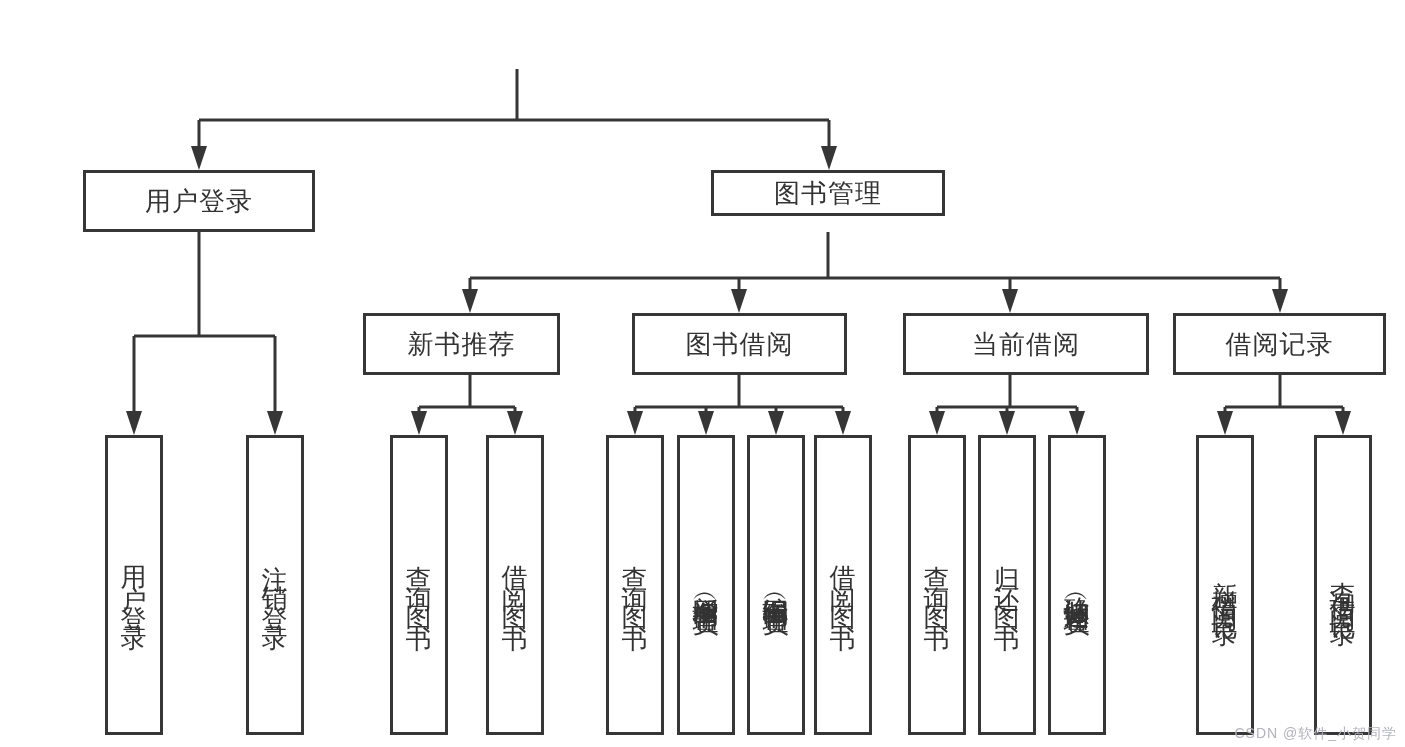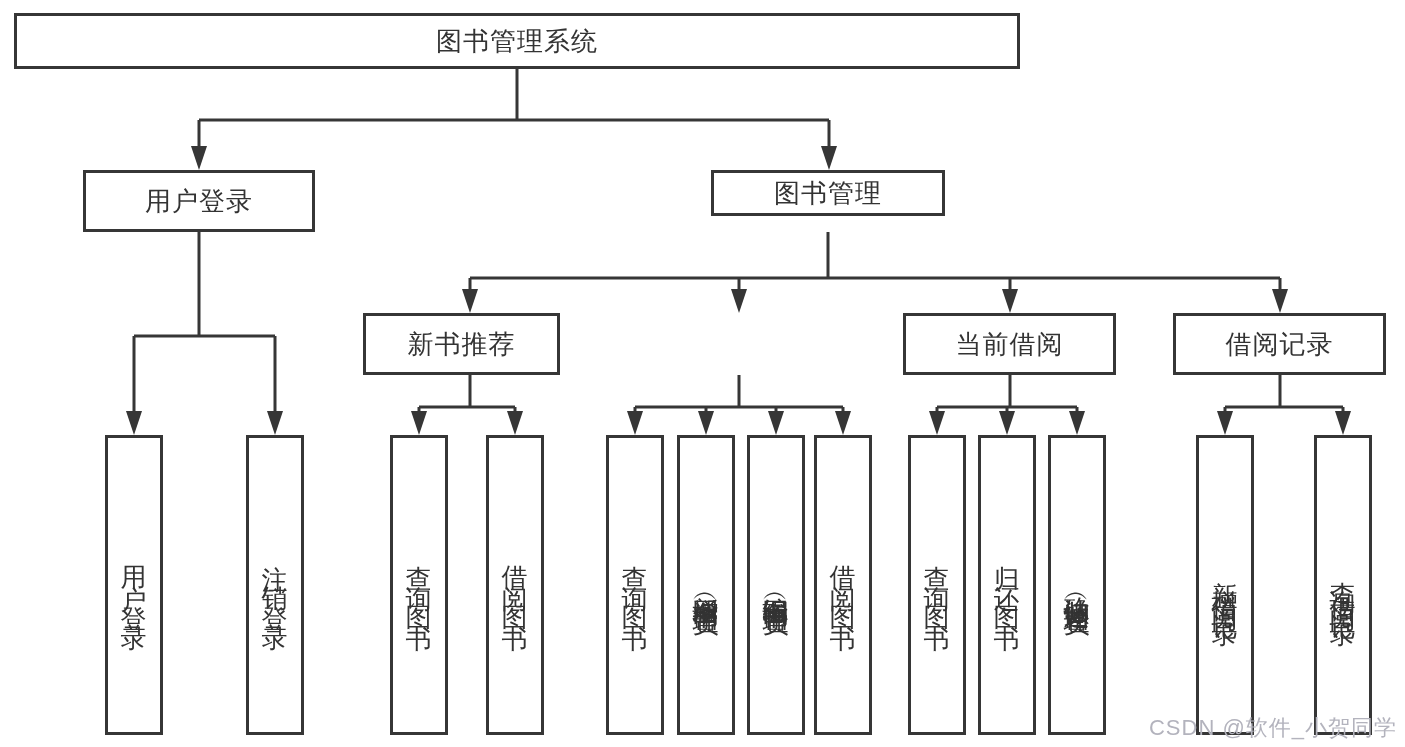--- a/index.html
+++ b/index.html
@@ -41,21 +41,21 @@
     writing-mode: vertical-rl;
     white-space: nowrap;
   }
   .len4 { letter-spacing: 20px; }
   .len6 { letter-spacing: 8px; }
   .len9 { letter-spacing: 2px; }
   .watermark {
     position: absolute;
     right: 8px;
     bottom: 4px;
-    font-size: 22px;
+    font-size: 14px;
     color: #b3b3bd;
     letter-spacing: 1px;
     white-space: nowrap;
   }
 </style>
 </head>
 <body>
 
 <div class="canvas">
 
@@ -95,35 +95,35 @@
       <polygon points="768,411 784,411 776,435"></polygon>
       <polygon points="835,411 851,411 843,435"></polygon>
       <polygon points="929,411 945,411 937,435"></polygon>
       <polygon points="999,411 1015,411 1007,435"></polygon>
       <polygon points="1069,411 1085,411 1077,435"></polygon>
       <polygon points="1217,411 1233,411 1225,435"></polygon>
       <polygon points="1335,411 1351,411 1343,435"></polygon>
     </g>
   </svg>
 
-  <div class="node h" style="left:14px;top:13px;width:1006px;height:56px">
-    <span>图书管理系统</span>
-  </div>
 
   <div class="node h" style="left:83px;top:170px;width:232px;height:62px">
     <span>用户登录</span>
   </div>
   <div class="node h" style="left:711px;top:170px;width:234px;height:46px">
     <span>图书管理</span>
   </div>
 
   <div class="node h" style="left:363px;top:313px;width:197px;height:62px">
     <span>新书推荐</span>
   </div>
-  <div class="node h" style="left:903px;top:313px;width:213px;height:62px">
+  <div class="node h" style="left:632px;top:313px;width:215px;height:62px">
+    <span>图书借阅</span>
+  </div>
+  <div class="node h" style="left:903px;top:313px;width:246px;height:62px">
     <span>当前借阅</span>
   </div>
   <div class="node h" style="left:1173px;top:313px;width:213px;height:62px">
     <span>借阅记录</span>
   </div>
 
   <div class="node" style="left:105px;top:435px;width:58px;height:300px">
     <span class="vtext len4">用户登录</span>
   </div>
   <div class="node" style="left:246px;top:435px;width:58px;height:300px">

